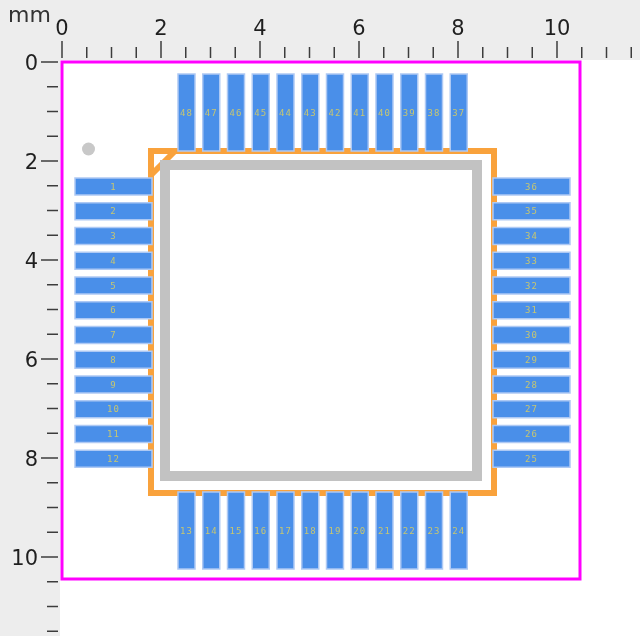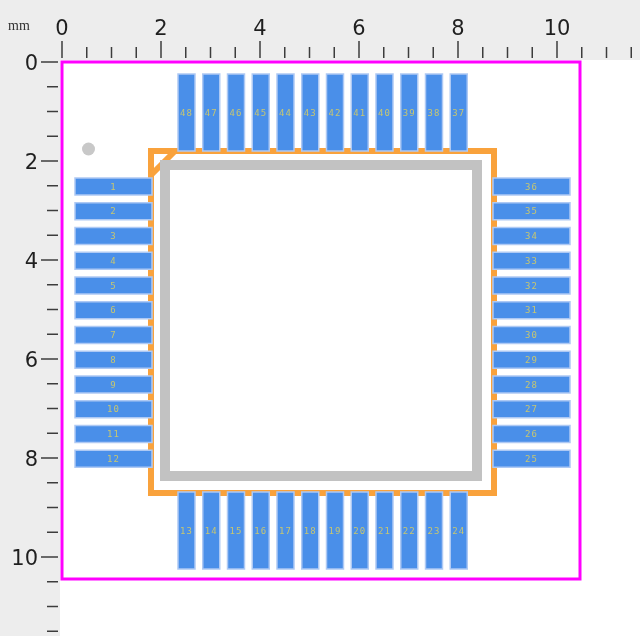--- a/index.html
+++ b/index.html
@@ -1,21 +1,21 @@
 <!DOCTYPE html>
 <html><head>
 <meta charset="utf-8">
 <style>
   html,body{margin:0;padding:0;background:#ffffff;}
   body{width:640px;height:636px;overflow:hidden;font-family:"DejaVu Sans",sans-serif;}
   .viewer{position:relative;width:640px;height:636px;background:#ffffff;}
   .band{position:absolute;z-index:1;}
   .band-top{left:0;top:0;width:640px;height:60px;}
   .band-left{left:0;top:0;width:60px;height:636px;}
-  .unit{position:absolute;z-index:3;left:8px;top:18px;font-size:14px;color:#333333;font-family:Liberation Serif, serif;}
+  .unit{position:absolute;z-index:3;left:8px;top:2px;font-size:22px;color:#333333;}
   svg.fp{position:absolute;z-index:2;left:0;top:0;}
   text{user-select:none;}
 </style>
 </head>
 <body>
 
 <div class="viewer">
   <div class="band band-top" style="background: rgb(237, 237, 237);"></div>
   <div class="band band-left" style="background: rgb(237, 237, 237);"></div>
   <div class="unit" style="color: rgb(51, 51, 51);">mm</div>

